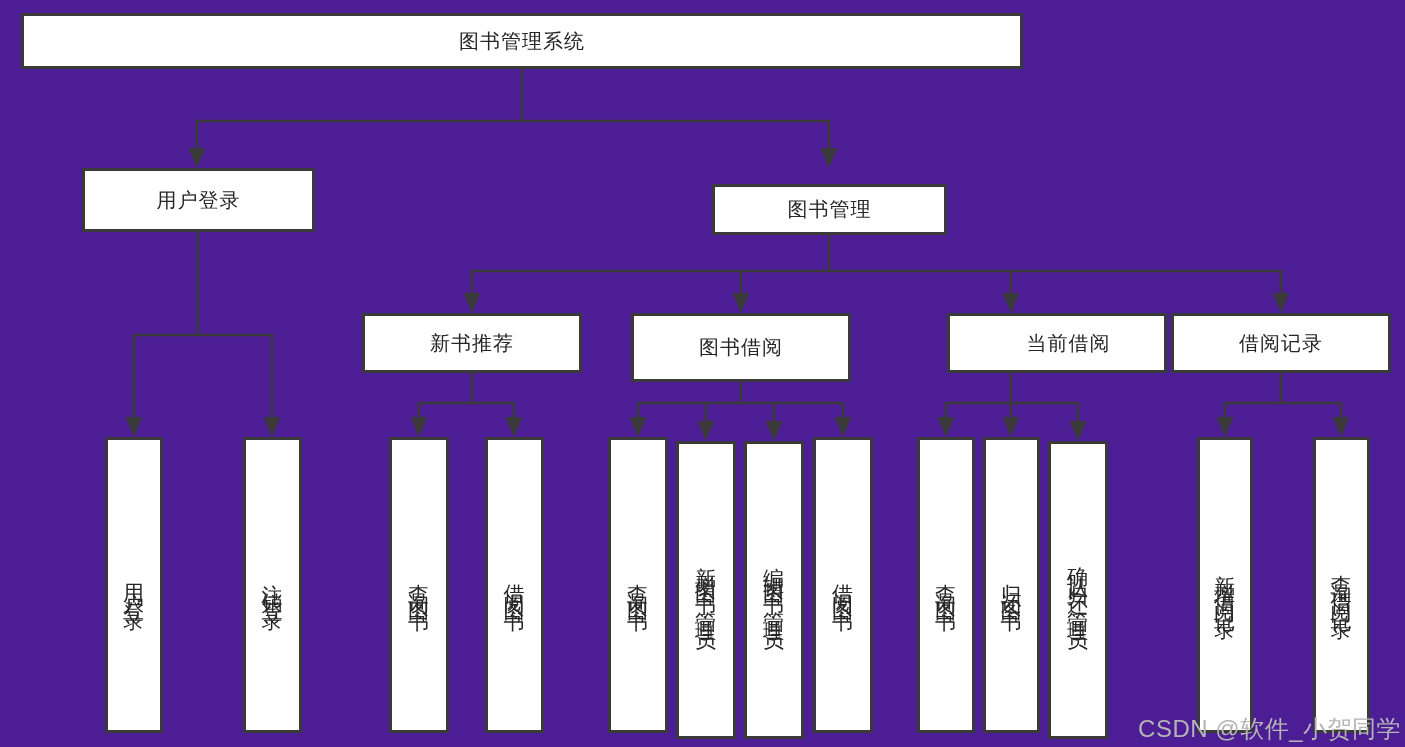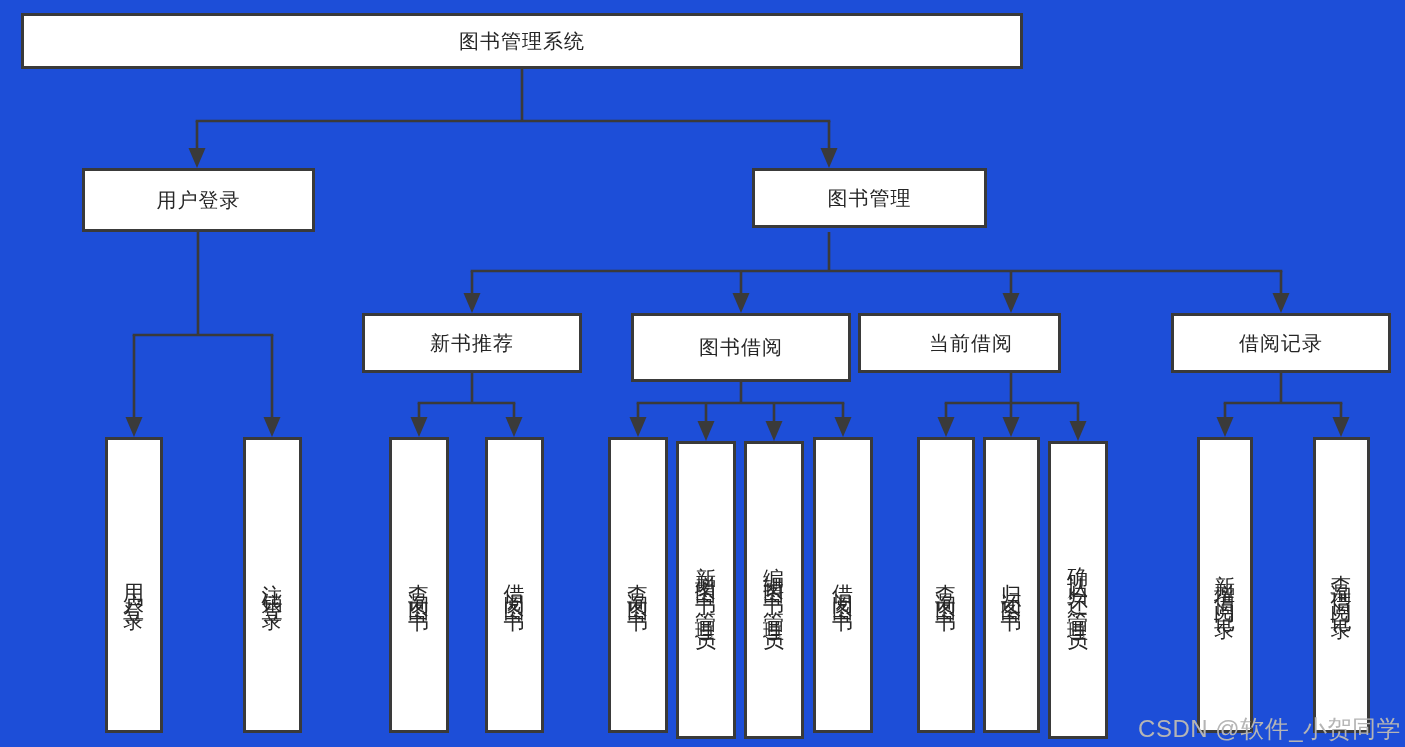--- a/index.html
+++ b/index.html
@@ -1,19 +1,19 @@
 <!DOCTYPE html>
 <html><head>
 <meta charset="utf-8">
 <style>
   html,body{margin:0;padding:0;background:#fff;}
   #canvas{
     position:relative;
     width:1405px;height:747px;
-    background:#1d4ed8;
+    background:#4c1d95;
     font-family:"Liberation Sans",sans-serif;
     overflow:hidden;
   }
   #wires{position:absolute;left:0;top:0;width:1405px;height:747px;}
   .node{
     position:absolute;
     box-sizing:border-box;
     border:3px solid #3a3a3a;
     background:#ffffff;
     display:flex;align-items:center;justify-content:center;
@@ -113,31 +113,31 @@
     <polygon fill="#3a3a3a" stroke="none" points="1332.5,417 1349.5,417 1341,437"></polygon>
   </svg>
 
   <div class="node" style="left:21px;top:13px;width:1002px;height:56px;">
     <span>图书管理系统</span>
   </div>
 
   <div class="node" style="left:82px;top:168px;width:233px;height:64px;">
     <span>用户登录</span>
   </div>
-  <div class="node" style="left:712px;top:168px;width:235px;height:60px;margin-left:40px;">
+  <div class="node" style="left:712px;top:184px;width:235px;height:51px;">
     <span>图书管理</span>
   </div>
 
   <div class="node" style="left:362px;top:313px;width:220px;height:60px;font-family:Liberation Serif, serif;">
     <span>新书推荐</span>
   </div>
   <div class="node" style="left:631px;top:313px;width:220px;height:69px;">
     <span>图书借阅</span>
   </div>
-  <div class="node" style="left:858px;top:313px;width:203px;height:60px;padding-left:23px;">
+  <div class="node" style="left:947px;top:313px;width:220px;height:60px;padding-left:23px;">
     <span>当前借阅</span>
   </div>
   <div class="node" style="left:1171px;top:313px;width:220px;height:60px;">
     <span>借阅记录</span>
   </div>
 
   <div class="leaf" style="left:105px;top:437px;width:58px;height:296px;">
     <span>用户登录</span>
   </div>
   <div class="leaf" style="left:243px;top:437px;width:59px;height:296px;">

